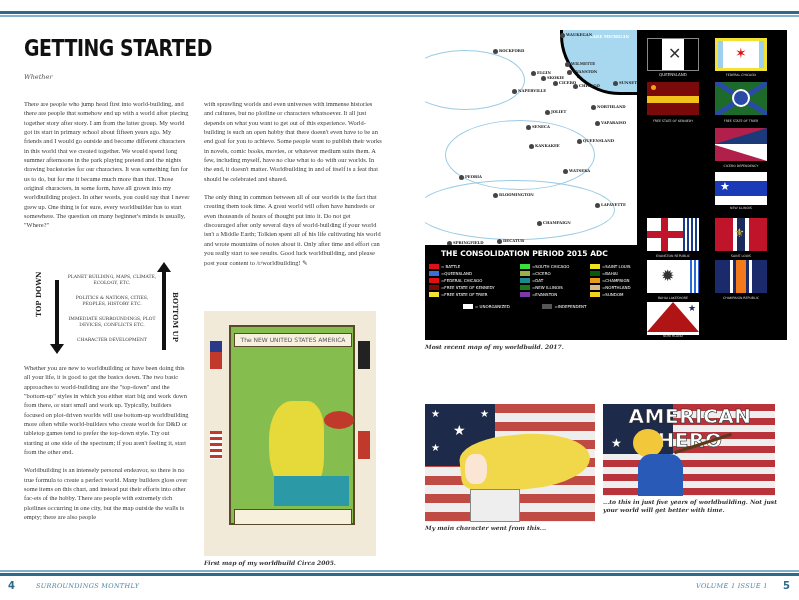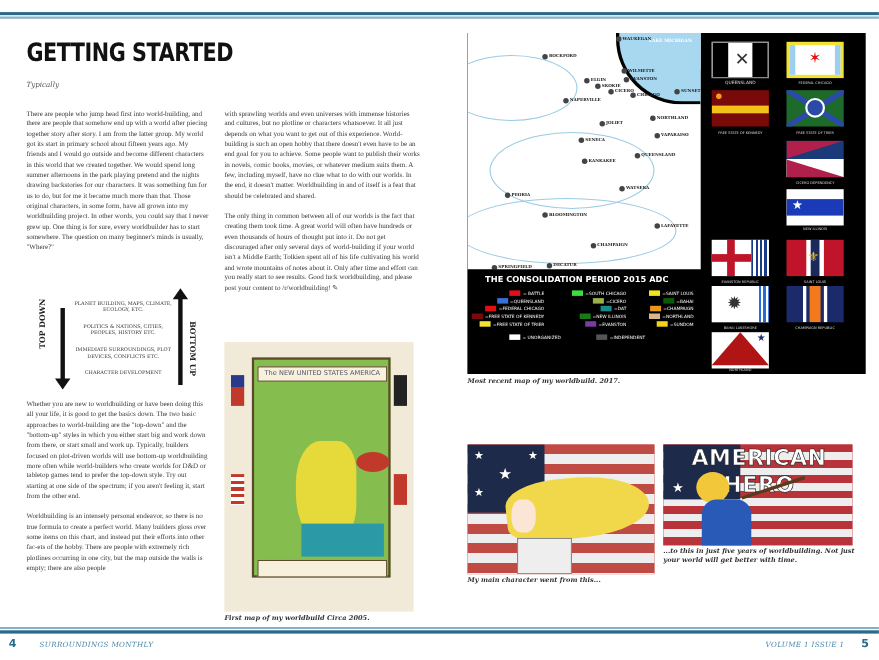--- a/index.html
+++ b/index.html
@@ -46,21 +46,21 @@
   .map1 .flagR { position: absolute; right: 6px; width: 12px; height: 28px; }
 
   
   .map2 { left: 425px; top: 30px; width: 362px; height: 310px; background: #000; }
   .map2 .land { position: absolute; left: 0; top: 0; width: 212px; height: 215px; background: #ffffff; }
   .map2 .lake { position: absolute; left: 135px; top: 0; width: 77px; height: 65px; background: #a8d8f0; border-radius: 0 0 0 60px; border-left: 3px solid #000; border-bottom: 3px solid #000; }
   .map2 .lakelbl { position: absolute; left: 165px; top: 4px; font-size: 4px; color: #fff; font-weight: bold; font-family: "DejaVu Serif", serif; }
   .map2 .city { position: absolute; font-size: 3.8px; font-weight: bold; color: #222; white-space: nowrap; font-family: "DejaVu Serif", serif; }
   .map2 .city::before { content: ""; display: inline-block; width: 5px; height: 5px; border-radius: 50%; background: #444; margin-right: 1px; vertical-align: middle; }
   .map2 .river { position: absolute; border: 1px solid #9ccbe4; border-radius: 50%; }
-  .map2 .legend { position: absolute; left: 0; top: 215px; width: 212px; height: 95px; background: #000; text-align: right; }
+  .map2 .legend { position: absolute; left: 0; top: 215px; width: 212px; height: 95px; background: #000; }
   .map2 .legtitle { position: absolute; left: 16px; top: 4px; font-size: 7.5px; font-weight: bold; color: #fff; font-family: "DejaVu Sans", sans-serif; white-space: nowrap; }
   .map2 .legcol { position: absolute; top: 18px; font-size: 4px; color: #fff; line-height: 7px; font-family: "DejaVu Sans", sans-serif; white-space: nowrap; }
   .map2 .sw { display: inline-block; width: 10px; height: 5px; margin-right: 2px; vertical-align: middle; }
 
   .flag { position: absolute; width: 52px; height: 33px; overflow: hidden; }
   .flaglbl { position: absolute; font-size: 3.2px; color: #ddd; width: 60px; text-align: center; font-family: "DejaVu Sans", sans-serif; white-space: nowrap; }
 
   
   .char1 { left: 425px; top: 404px; width: 170px; height: 118px; background: #c04a44; }
   .char2 { left: 603px; top: 404px; width: 172px; height: 92px; background: #b8333a; }
@@ -74,21 +74,21 @@
 </head>
 <body>
 
 <div class="rule rule-top">
   <div class="r1"></div>
     <div class="r2"></div>
     <div class="r3"></div>
 </div>
 
 <div class="title">GETTING STARTED</div>
-<div class="author">Typically</div>
+<div class="author">Whether</div>
 
 <div class="col col1">
   <p>There are people who jump head first into world-building, and there are people that somehow end up with a world after piecing together story after story. I am from the latter group. My world got its start in primary school about fifteen years ago. My friends and I would go outside and become different characters in this world that we created together. We would spend long summer afternoons in the park playing pretend and the nights drawing backstories for our characters. It was something fun for us to do, but for me it became much more than that. Those original characters, in some form, have all grown into my worldbuilding project. In other words, you could say that I never grew up. One thing is for sure, every worldbuilder has to start somewhere. The question on many beginner's minds is usually, "Where?"</p>
 </div>
 
 <div class="diagram">
   <div class="arrow-down"></div>
   <div class="lbl-td">TOP DOWN</div>
   <div class="dlevels">
     <div>PLANET BUILDING, MAPS, CLIMATE, ECOLOGY, ETC.</div>

